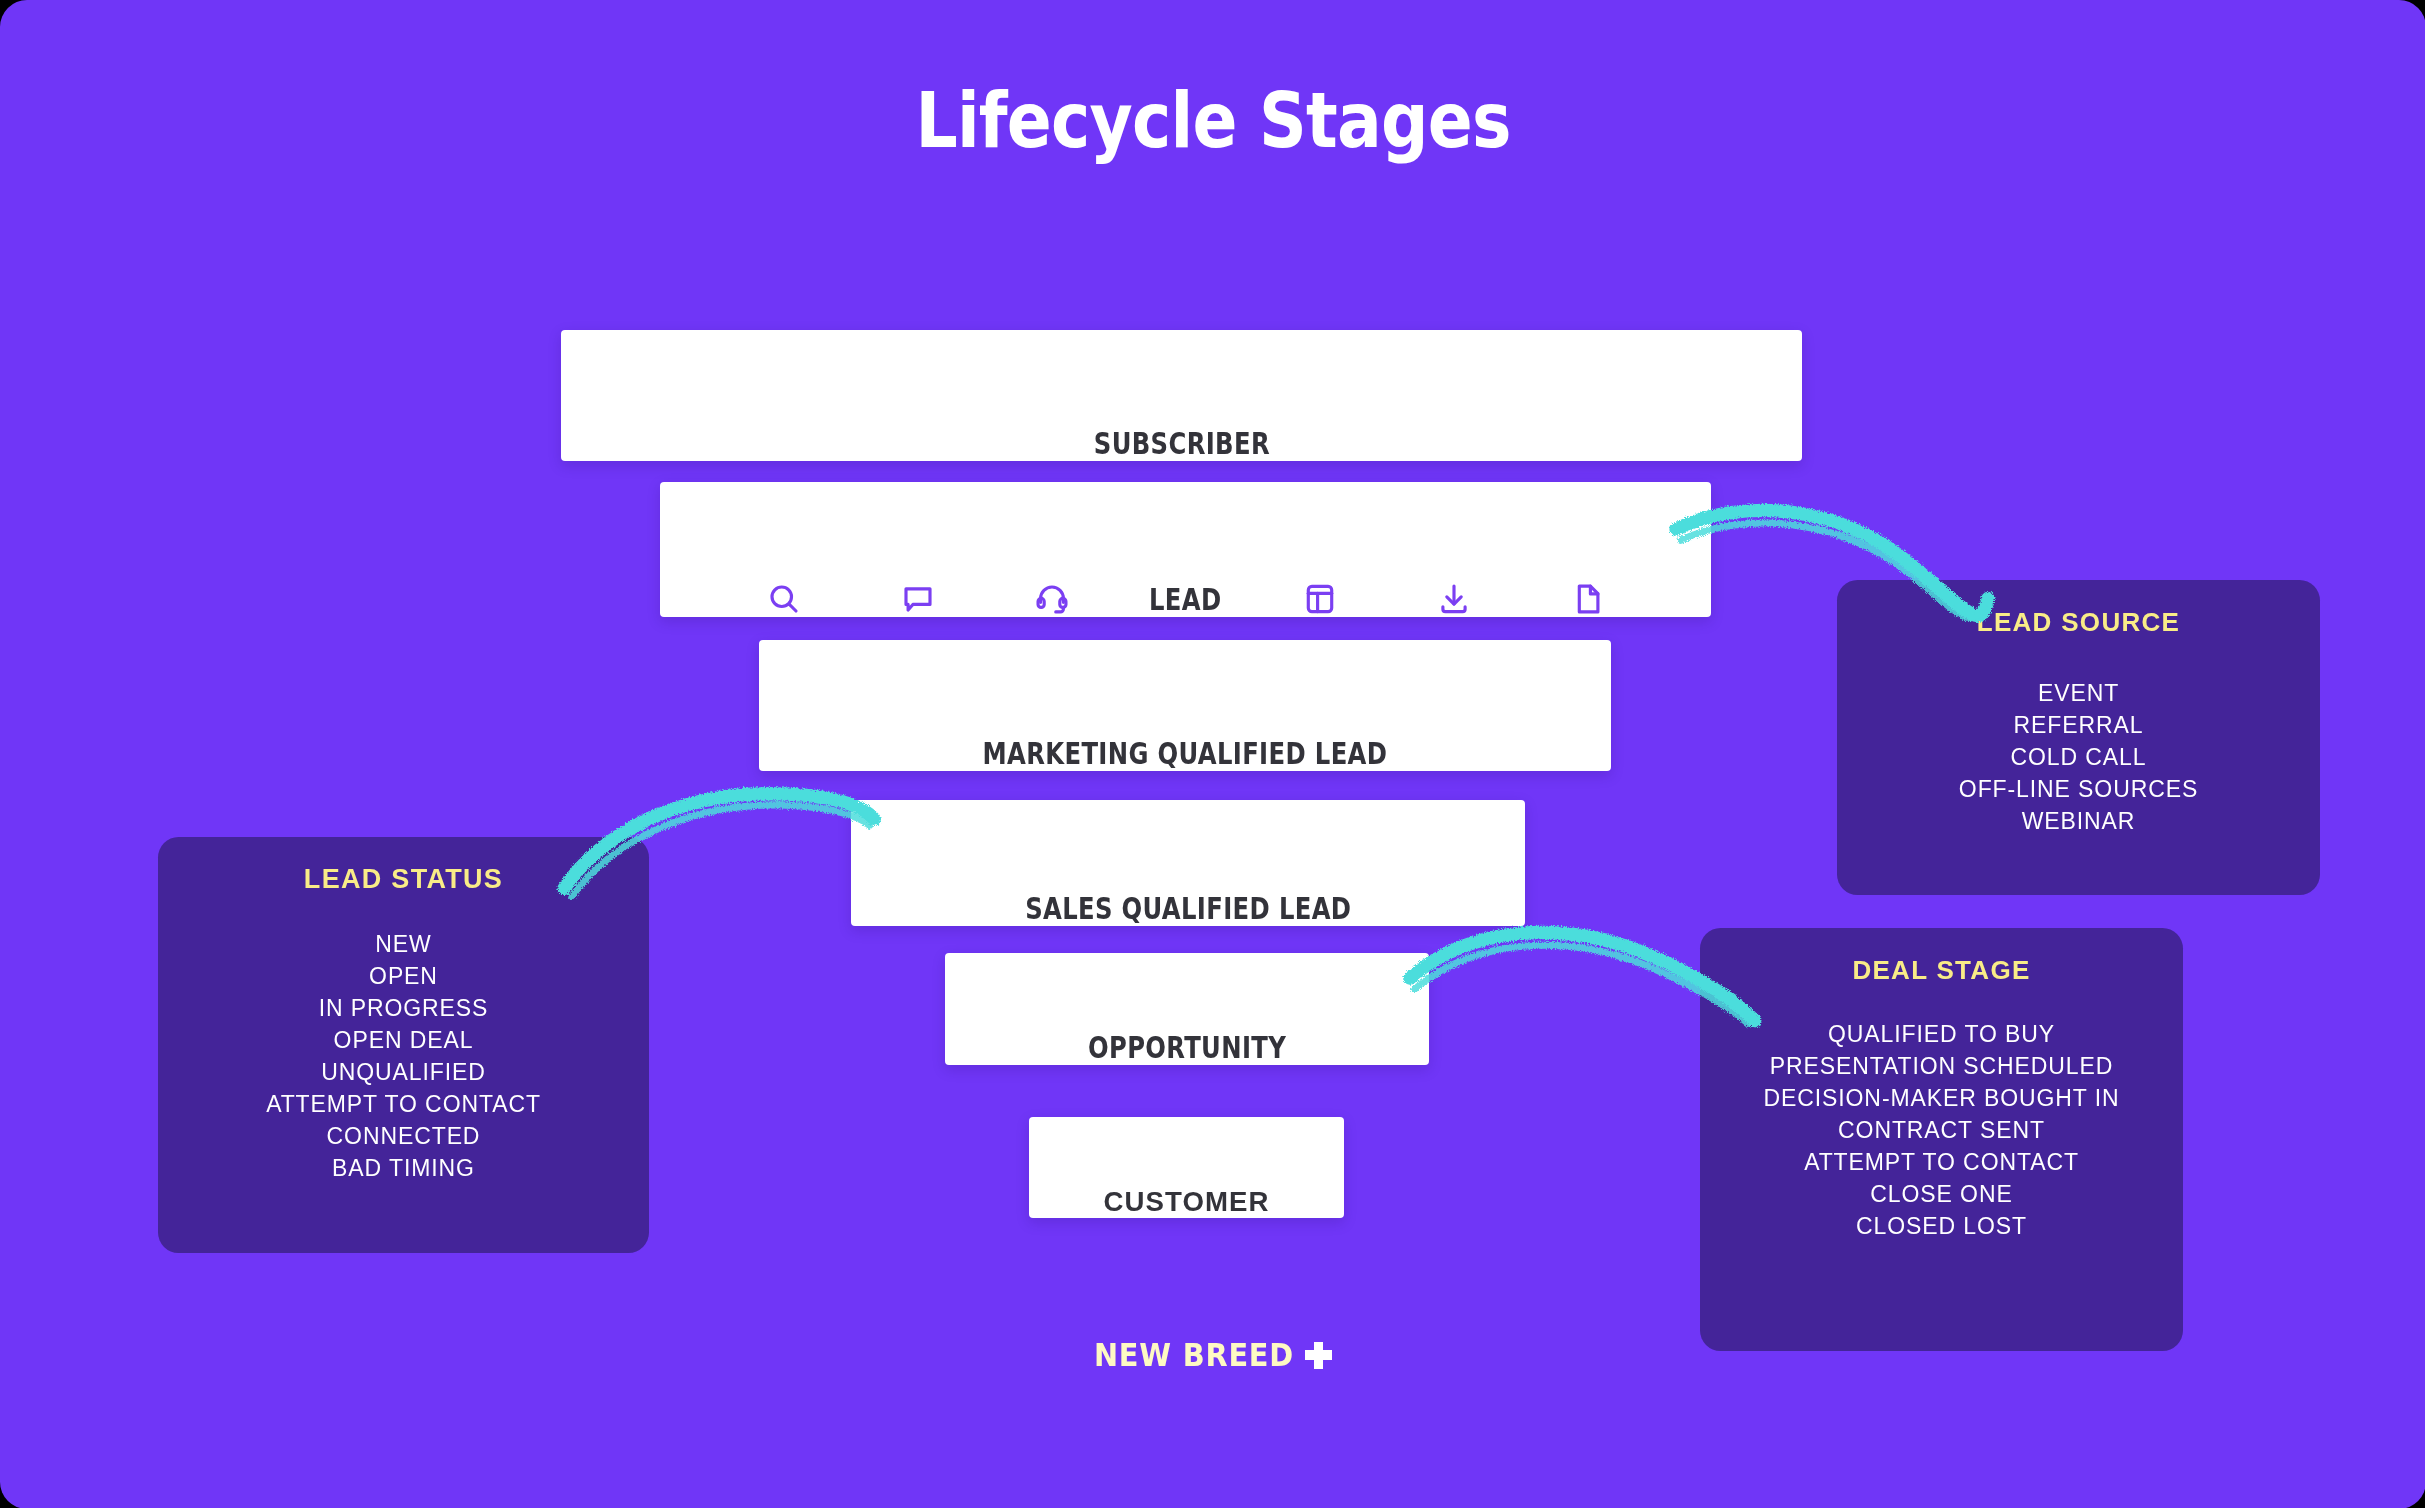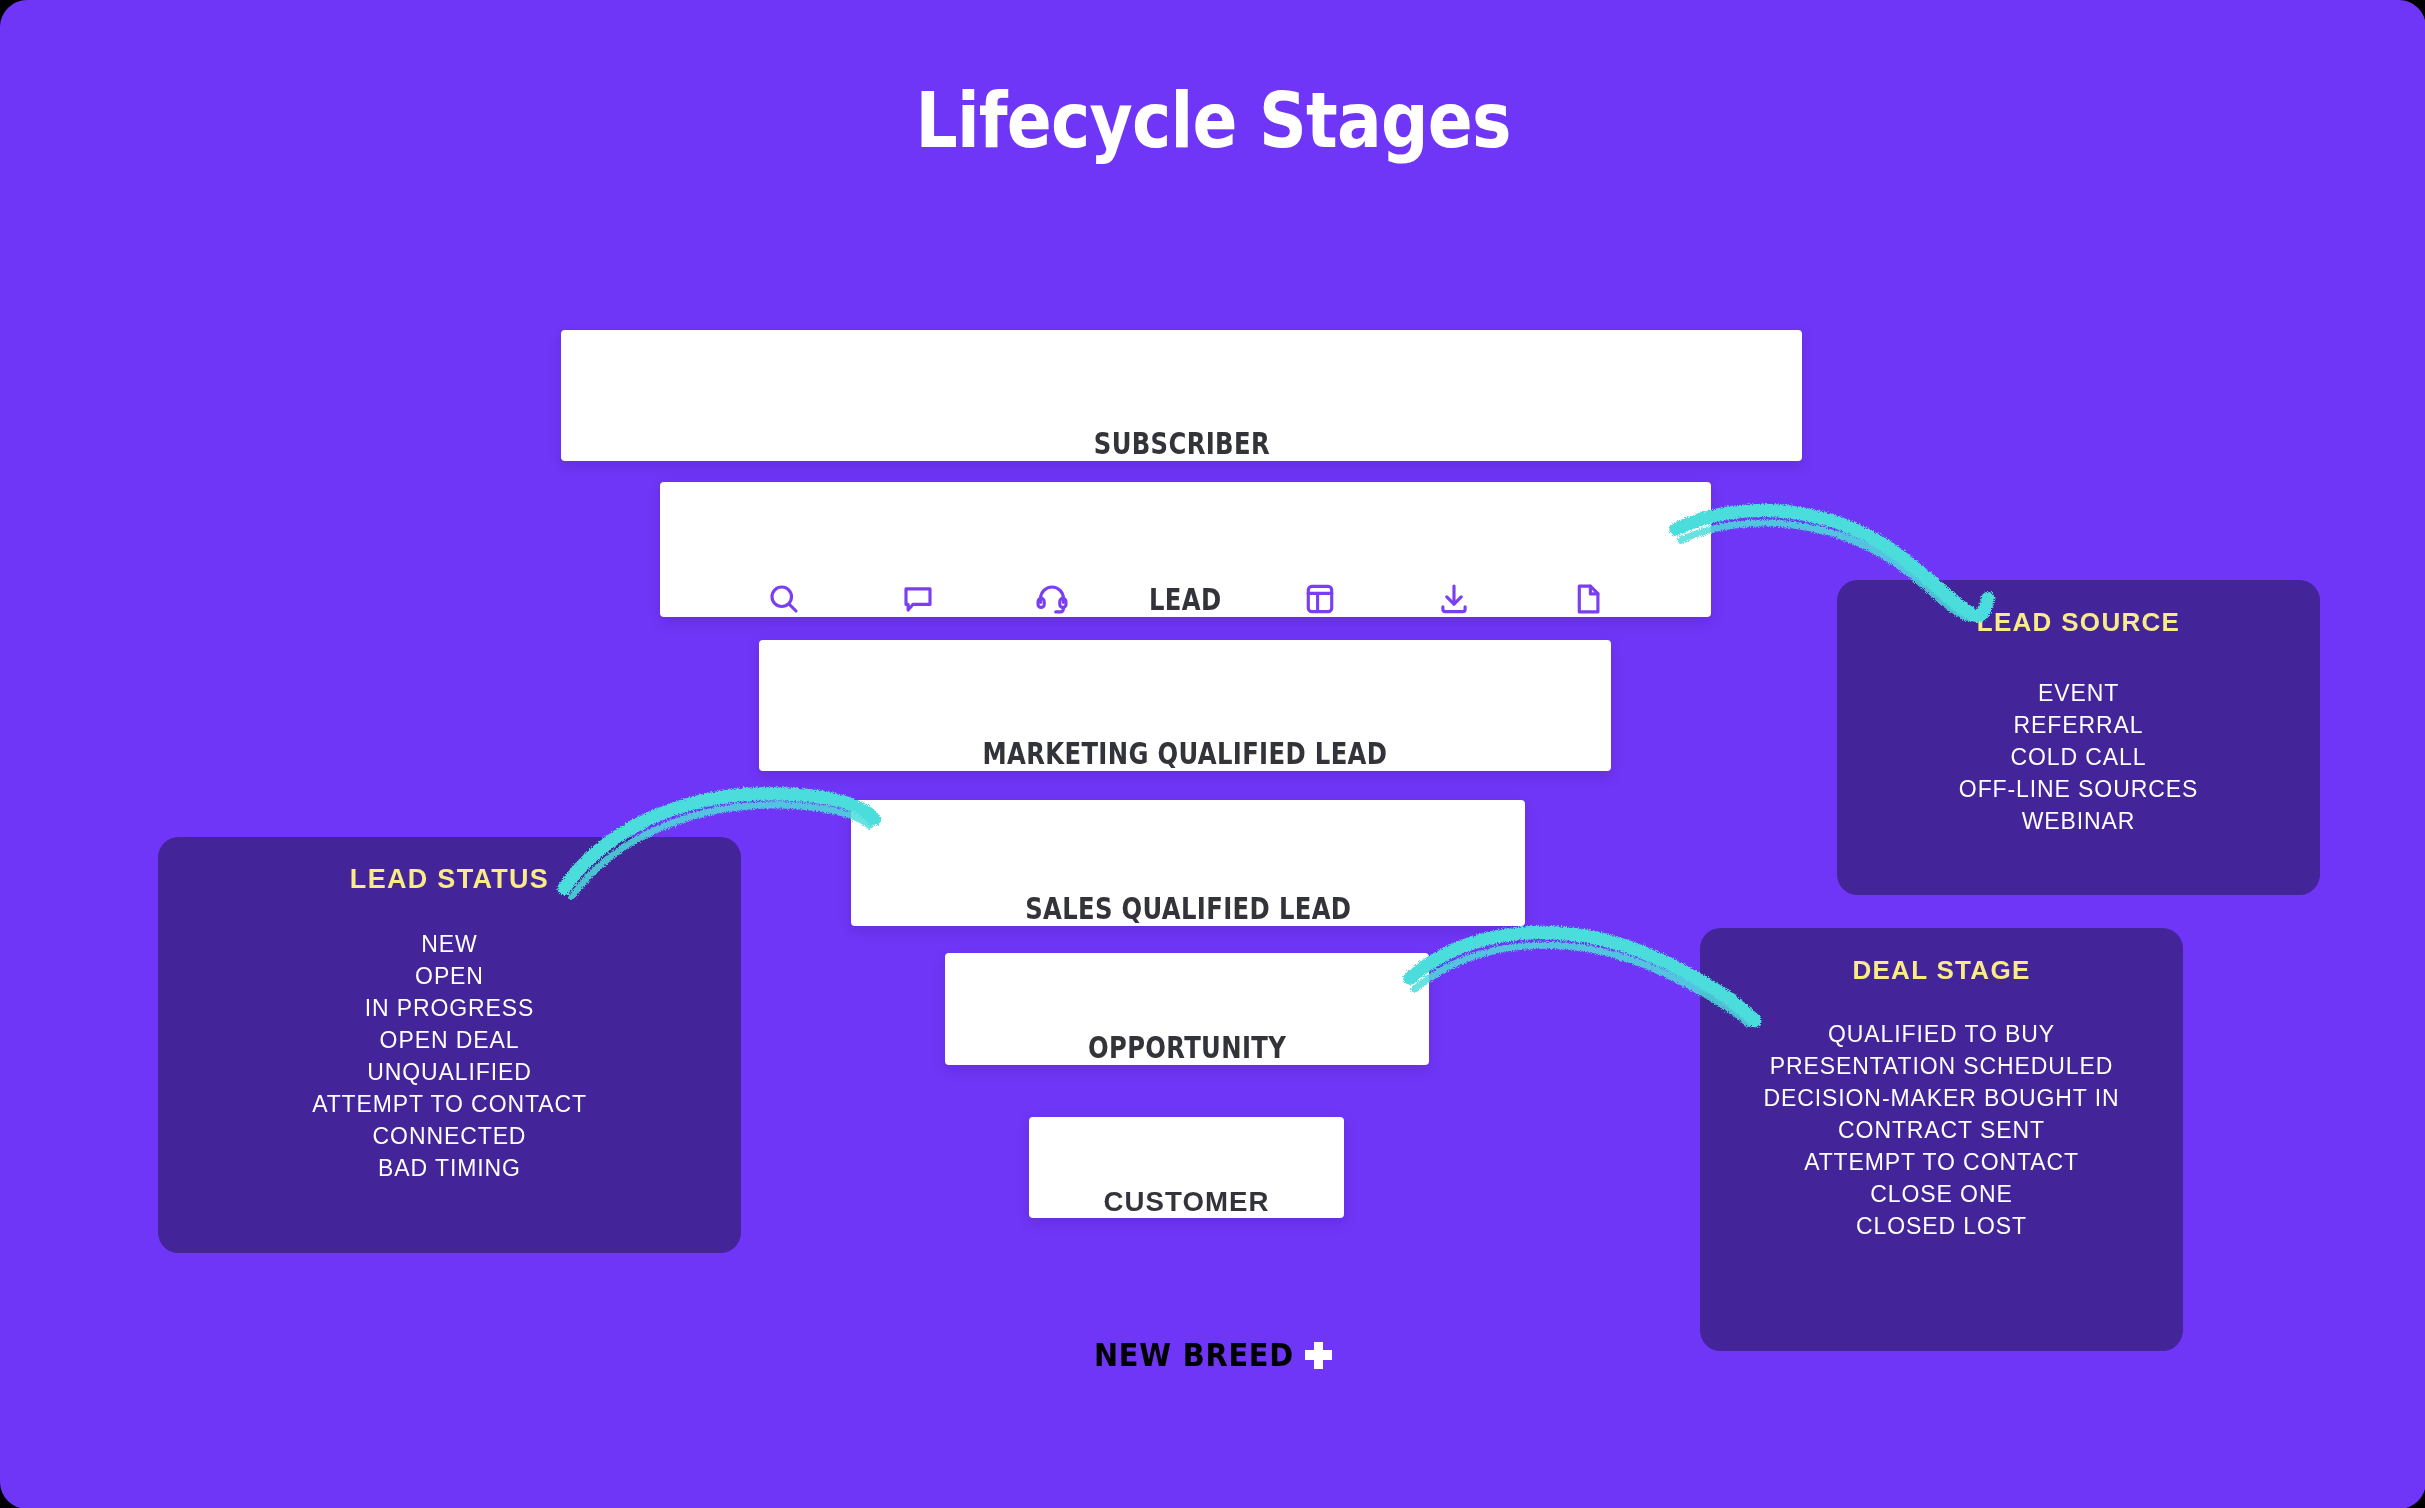--- a/index.html
+++ b/index.html
@@ -109,21 +109,21 @@
   .card-list li {
     color: #FFFFFF;
     font-size: 23px;
     font-weight: 400;
     letter-spacing: 0.9px;
     line-height: 32px;
     white-space: nowrap;
     font-family: "Liberation Sans", sans-serif;
   }
 
-  #card-lead-status { left: 158px;  top: 837px; width: 583px; height: 416px; }
+  #card-lead-status { left: 158px;  top: 837px; width: 491px; height: 416px; }
   #card-lead-source { left: 1837px; top: 580px;  width: 483px; height: 315px; }
   #card-deal-stage  { left: 1700px; top: 928px; width: 483px; height: 423px; }
 
   #card-lead-status .card-title { font-size: 27px; }
   #card-deal-stage  .card-list { margin-top: 31.5px; }
   #card-lead-source .card-list { margin-top: 39px; }
   #card-lead-status .card-list { margin-top: 33px; }
 
   
   .arrow-layer {
@@ -138,21 +138,21 @@
   
   #logo {
     position: absolute;
     left: 0;
     top: 1336px;
     width: 100%;
     text-align: center;
     z-index: 6;
   }
   #logo-text {
-    color: #000000;
+    color: #fef9c3;
     font-size: 32px;
     font-weight: 700;
     letter-spacing: 0.8px;
     font-family: "DejaVu Sans", sans-serif;
     font-stretch: condensed;
     vertical-align: middle;
   }
   #logo-plus {
     display: inline-block;
     position: relative;

